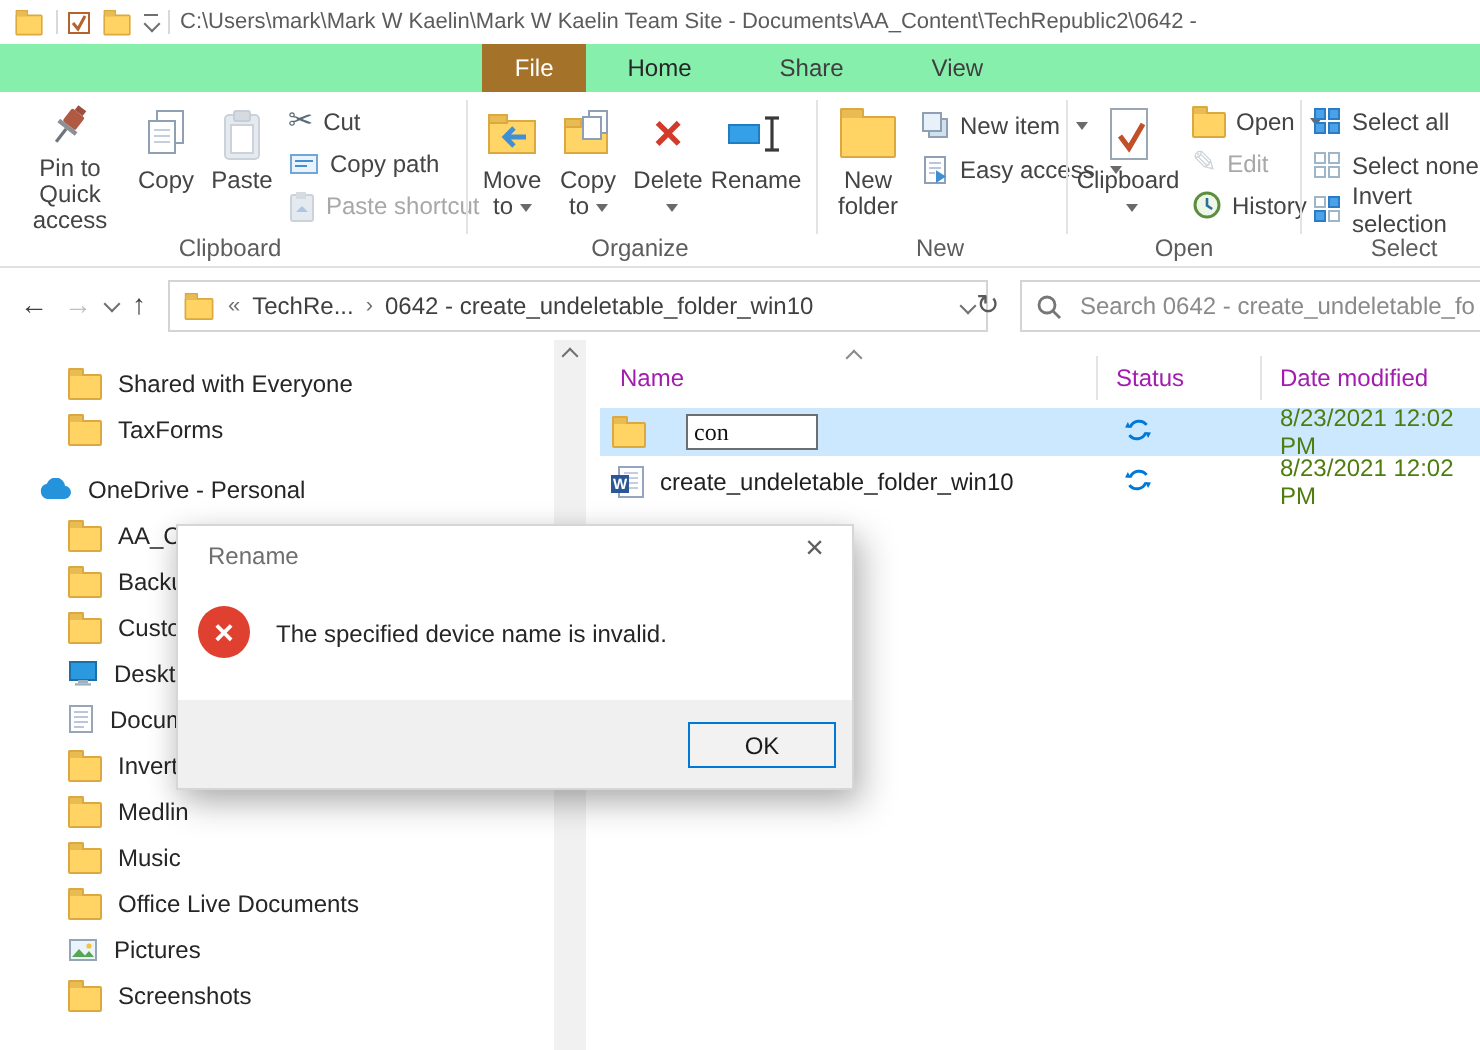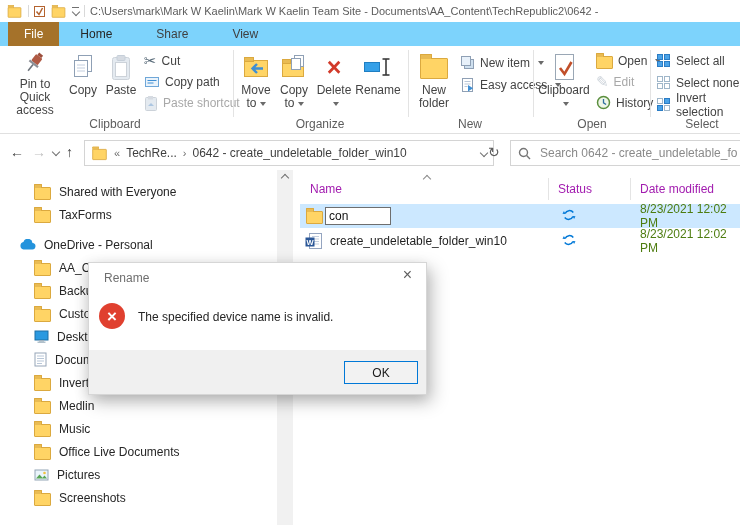--- a/index.html
+++ b/index.html
@@ -10,21 +10,21 @@
   
   #titlebar{top:0;left:0;right:0;height:22px;display:flex;align-items:center;gap:5px;
             padding-left:6px;font-size:11px;color:#5c5c5c;background:#fff;}
   .qat-sep{width:1px;height:12px;background:#d9d9d9;}
   .chev{display:inline-block;width:5px;height:5px;border-left:1px solid #707070;border-top:1px solid #707070;}
   .chev.up{transform:rotate(45deg);}
   .chev.down{transform:rotate(225deg);}
   .qat-caret{display:inline-flex;flex-direction:column;align-items:center;gap:1px;}
   .qat-caret .bar{width:7px;height:1px;background:#707070;}
   
-  #tabrow{top:22px;left:0;right:0;height:24px;background:#7dd3fc;display:flex;align-items:stretch;font-size:12px;}
+  #tabrow{top:22px;left:0;right:0;height:24px;background:#86efac;display:flex;align-items:stretch;font-size:12px;justify-content:center;}
   .tab{display:flex;align-items:center;padding:0 15px;color:#3f3f3f;}
   .tab.file{background:#a5722a;color:#fff;margin-left:8px;padding:0 16px;}
   .tab.active{color:#262626;}
   
   #ribbon{top:46px;left:0;right:0;height:87px;background:#fff;border-bottom:1px solid #e0e0e0;font-size:12px;}
   .rsep{position:absolute;top:4px;bottom:16px;width:1px;background:#e3e3e3;}
   .glabel{position:absolute;bottom:2px;font-size:12px;color:#5d5d5d;text-align:center;}
   .bigbtn{position:absolute;top:4px;display:flex;flex-direction:column;align-items:center;height:62px;}
   .bigbtn .ic{height:34px;display:flex;align-items:center;justify-content:center;}
   .bigbtn .lbl{text-align:center;line-height:13px;color:#444;}
@@ -55,21 +55,21 @@
   .sbitem{display:flex;align-items:center;gap:8px;height:23px;padding-left:34px;cursor:default;}
   .sbitem.root{padding-left:19px;}
   .sbitem.gap{margin-top:7px;}
   #treescroll{position:absolute;left:277px;width:16px;top:0;bottom:0;background:#f1f1f1;}
   #treescroll .chev{margin:5px auto 0 auto;display:block;}
   
   .colhead{position:absolute;top:12px;font-size:12px;color:#a21caf;}
   .colsep{position:absolute;top:8px;height:22px;width:1px;background:#e4e4e4;}
   .filerow{position:absolute;left:300px;right:0;height:24px;display:flex;align-items:center;font-size:12px;color:#1f1f1f;}
   .filerow.selected{background:#cce8ff;}
-  .rename-input{width:58px;height:16px;border:1px solid #6e6e6e;font-size:12px;font-family:Liberation Sans, sans-serif;padding:0 3px;margin-left:2px;outline:none;color:#111;}
+  .rename-input{width:58px;height:16px;border:1px solid #6e6e6e;font-size:12px;font-family:Liberation Serif, serif;padding:0 3px;margin-left:20px;outline:none;color:#111;}
   .rowname{margin-left:8px;}
   .statuscell{position:absolute;left:262px;top:4px;}
   .datecell{position:absolute;left:340px;color:#4d7c0f;}
   
   #dialog{left:88px;top:262px;width:337px;height:131px;background:#fff;border:1px solid #d6d6d6;
           box-shadow:5px 7px 16px rgba(0,0,0,.25), -3px 3px 12px rgba(0,0,0,.10);z-index:20;}
   #dlg-title{position:absolute;left:15px;top:8px;font-size:12px;color:#6f6f6f;}
   #dlg-close{position:absolute;right:14px;top:4px;font-size:16px;color:#5f5f5f;line-height:1;}
   #dlg-erricon{position:absolute;left:10px;top:40px;width:26px;height:26px;border-radius:50%;background:#e0402f;
                display:flex;align-items:center;justify-content:center;color:#fff;font-size:17px;font-weight:700;line-height:1;}

